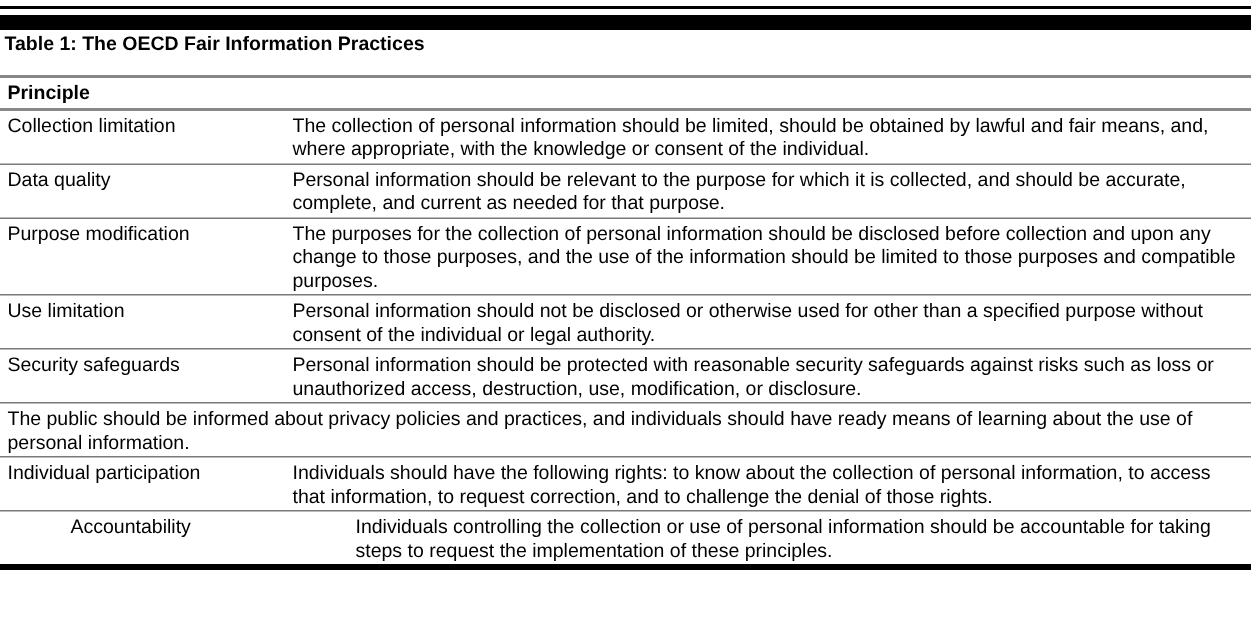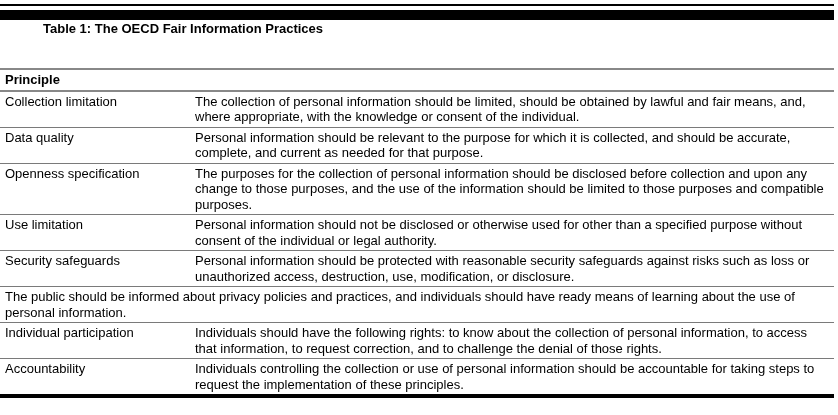--- a/index.html
+++ b/index.html
@@ -1,28 +1,28 @@
 <!DOCTYPE html>
 <html><head>
 <meta charset="utf-8">
 <style>
   html, body { margin: 0; padding: 0; background: #ffffff; }
   body { width: 838px; height: 415px; position: relative; overflow: hidden;
          font-family: "Liberation Sans", sans-serif; color: #000; }
   .topline { position: absolute; left: 0; top: 4px; width: 834px; height: 2px; background: #000; }
   .topbar { position: absolute; left: 0; top: 10px; width: 834px; height: 10px; background: #000; }
-  .title { position: absolute; left: 3px; top: 21px; font-size: 13px; font-weight: bold; line-height: 16px; margin-left: 40px; }
-  .table { position: absolute; left: 0; top: 68px; width: 834px; }
+  .title { position: absolute; left: 3px; top: 21px; font-size: 13px; font-weight: bold; line-height: 16px; }
+  .table { position: absolute; left: 0; top: 50px; width: 834px; }
   .hdr-line { height: 2px; background: #888; }
   .row { display: flex; border-bottom: 1.5px solid #7a7a7a; box-sizing: border-box; }
   .row.header { border-bottom: 2px solid #888; }
   .cell-p { width: 190px; padding: 2px 0 2px 5px; box-sizing: border-box; font-size: 13px; line-height: 15.5px; }
   .cell-d { flex: 1; padding: 2px 4px 2px 5px; box-sizing: border-box; font-size: 13px; line-height: 15.5px; }
   .header .cell-p, .header .cell-d { font-weight: bold; padding-top: 2px; padding-bottom: 2px; }
-  .row.last { border-bottom: none; }
+  .row.last { border-bottom: none; padding-left: 42px; }
   .botbar { height: 4px; background: #000; }
   .source { position: absolute; left: 282px; top: 398px; font-size: 9px; line-height: 11px; margin-top: 44px; }
 </style>
 </head>
 <body>
 
 <div class="topline"></div>
 <div class="topbar"></div>
 <div class="title">Table 1: The OECD Fair Information Practices</div>
 
@@ -34,21 +34,21 @@
 
   <div class="row">
     <div class="cell-p">Collection limitation</div>
     <div class="cell-d">The collection of personal information should be limited, should be obtained by lawful and fair means, and, where appropriate, with the knowledge or consent of the individual.</div>
   </div>
   <div class="row">
     <div class="cell-p">Data quality</div>
     <div class="cell-d">Personal information should be relevant to the purpose for which it is collected, and should be accurate, complete, and current as needed for that purpose.</div>
   </div>
   <div class="row">
-    <div class="cell-p">Openness specification</div>
+    <div class="cell-p">Purpose modification</div>
     <div class="cell-d">The purposes for the collection of personal information should be disclosed before collection and upon any change to those purposes, and the use of the information should be limited to those purposes and compatible purposes.</div>
   </div>
   <div class="row">
     <div class="cell-p">Use limitation</div>
     <div class="cell-d">Personal information should not be disclosed or otherwise used for other than a specified purpose without consent of the individual or legal authority.</div>
   </div>
   <div class="row">
     <div class="cell-p">Security safeguards</div>
     <div class="cell-d">Personal information should be protected with reasonable security safeguards against risks such as loss or unauthorized access, destruction, use, modification, or disclosure.</div>
   </div>

